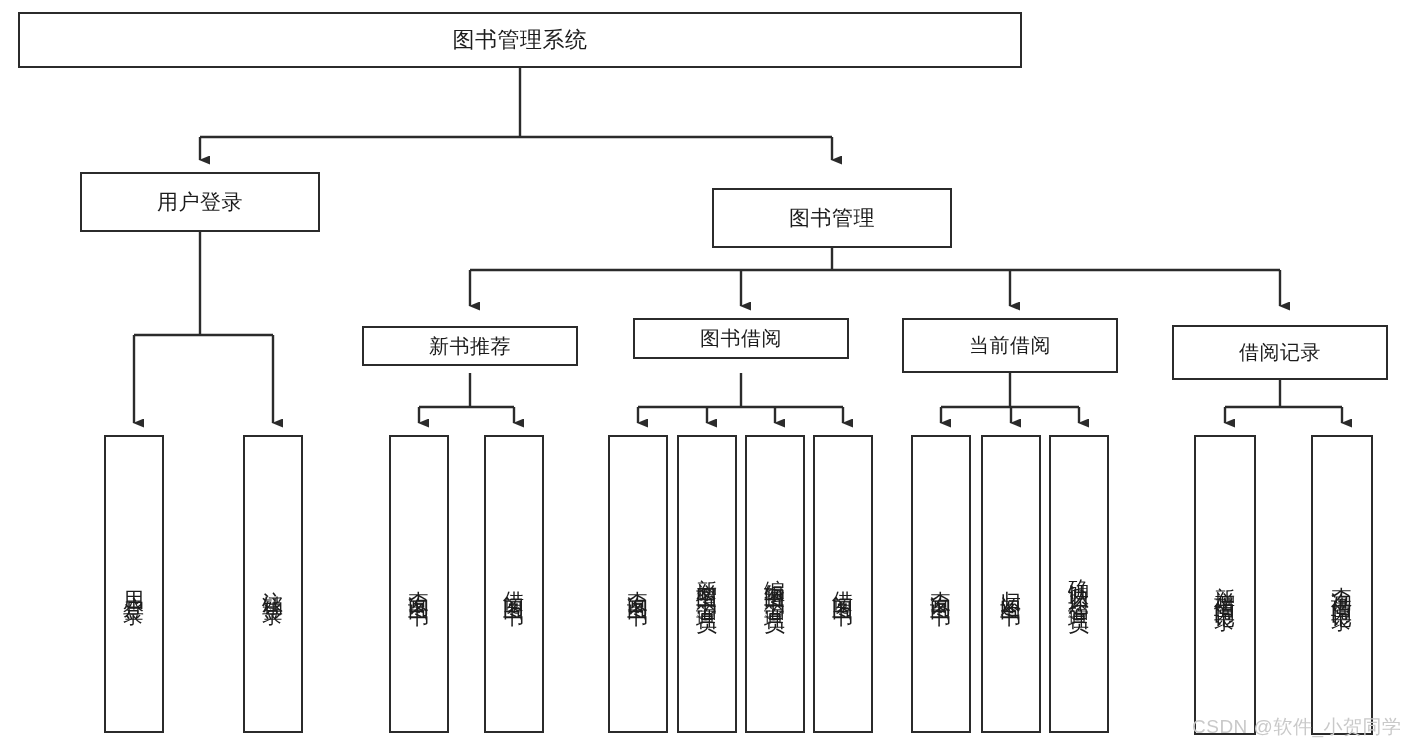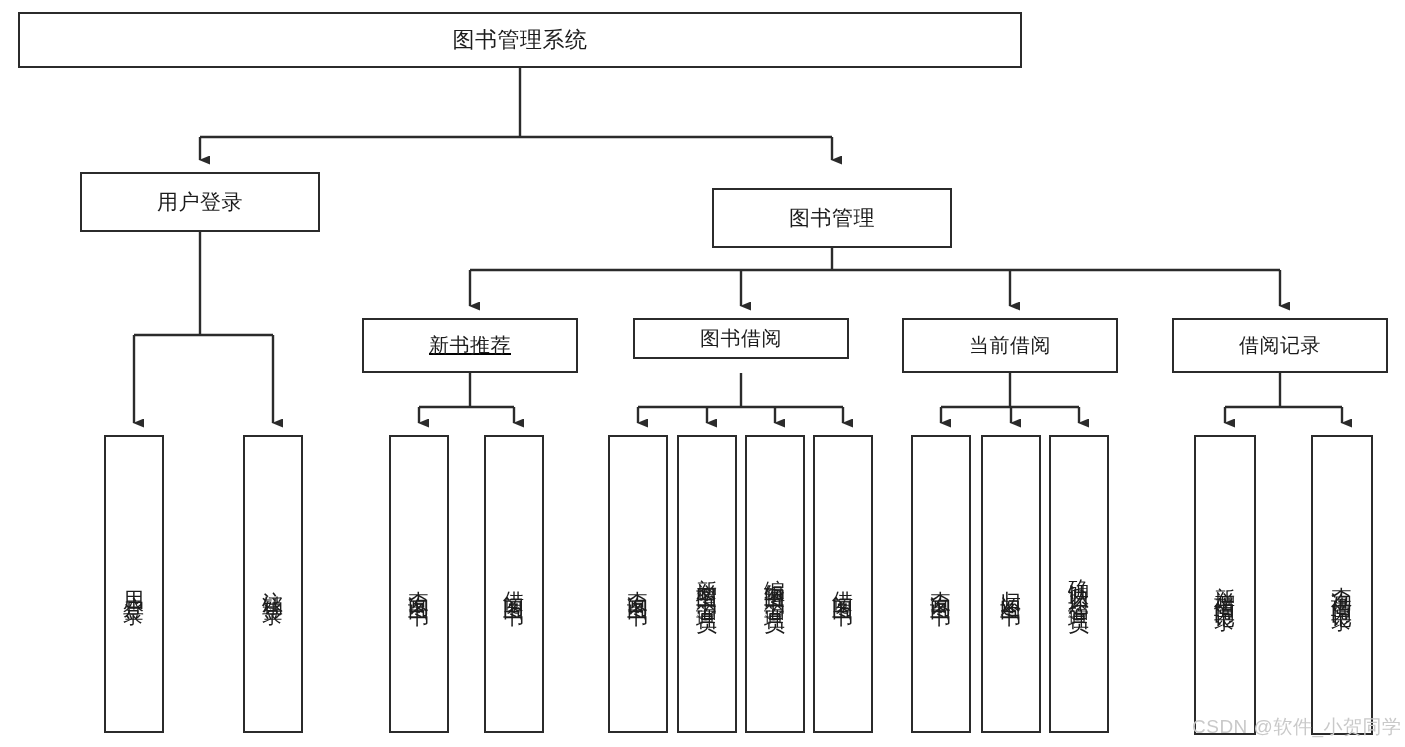--- a/index.html
+++ b/index.html
@@ -126,30 +126,30 @@
     <span class="node-label">图书管理系统</span>
   </div>
 
   <div class="node-box node-l1" style="left:80px; top:172px; width:240px; height:60px;">
     <span class="node-label">用户登录</span>
   </div>
   <div class="node-box node-l1" style="left:712px; top:188px; width:240px; height:60px;">
     <span class="node-label">图书管理</span>
   </div>
 
-  <div class="node-box node-l2" style="left:362px; top:318px; width:216px; height:55px;text-decoration:underline;">
+  <div class="node-box node-l2" style="left:362px; top:326px; width:216px; height:40px;">
     <span class="node-label">新书推荐</span>
   </div>
   <div class="node-box node-l2" style="left:633px; top:318px; width:216px; height:41px;">
     <span class="node-label">图书借阅</span>
   </div>
   <div class="node-box node-l2" style="left:902px; top:318px; width:216px; height:55px;">
     <span class="node-label">当前借阅</span>
   </div>
-  <div class="node-box node-l2" style="left:1172px; top:318px; width:216px; height:55px;">
+  <div class="node-box node-l2" style="left:1172px; top:325px; width:216px; height:55px;">
     <span class="node-label">借阅记录</span>
   </div>
 
   <div class="node-box node-leaf" style="left:104px; top:435px; width:60px; height:298px;">
     <span class="node-label">用户登录</span>
   </div>
   <div class="node-box node-leaf" style="left:243px; top:435px; width:60px; height:298px;">
     <span class="node-label">注销登录</span>
   </div>
 

